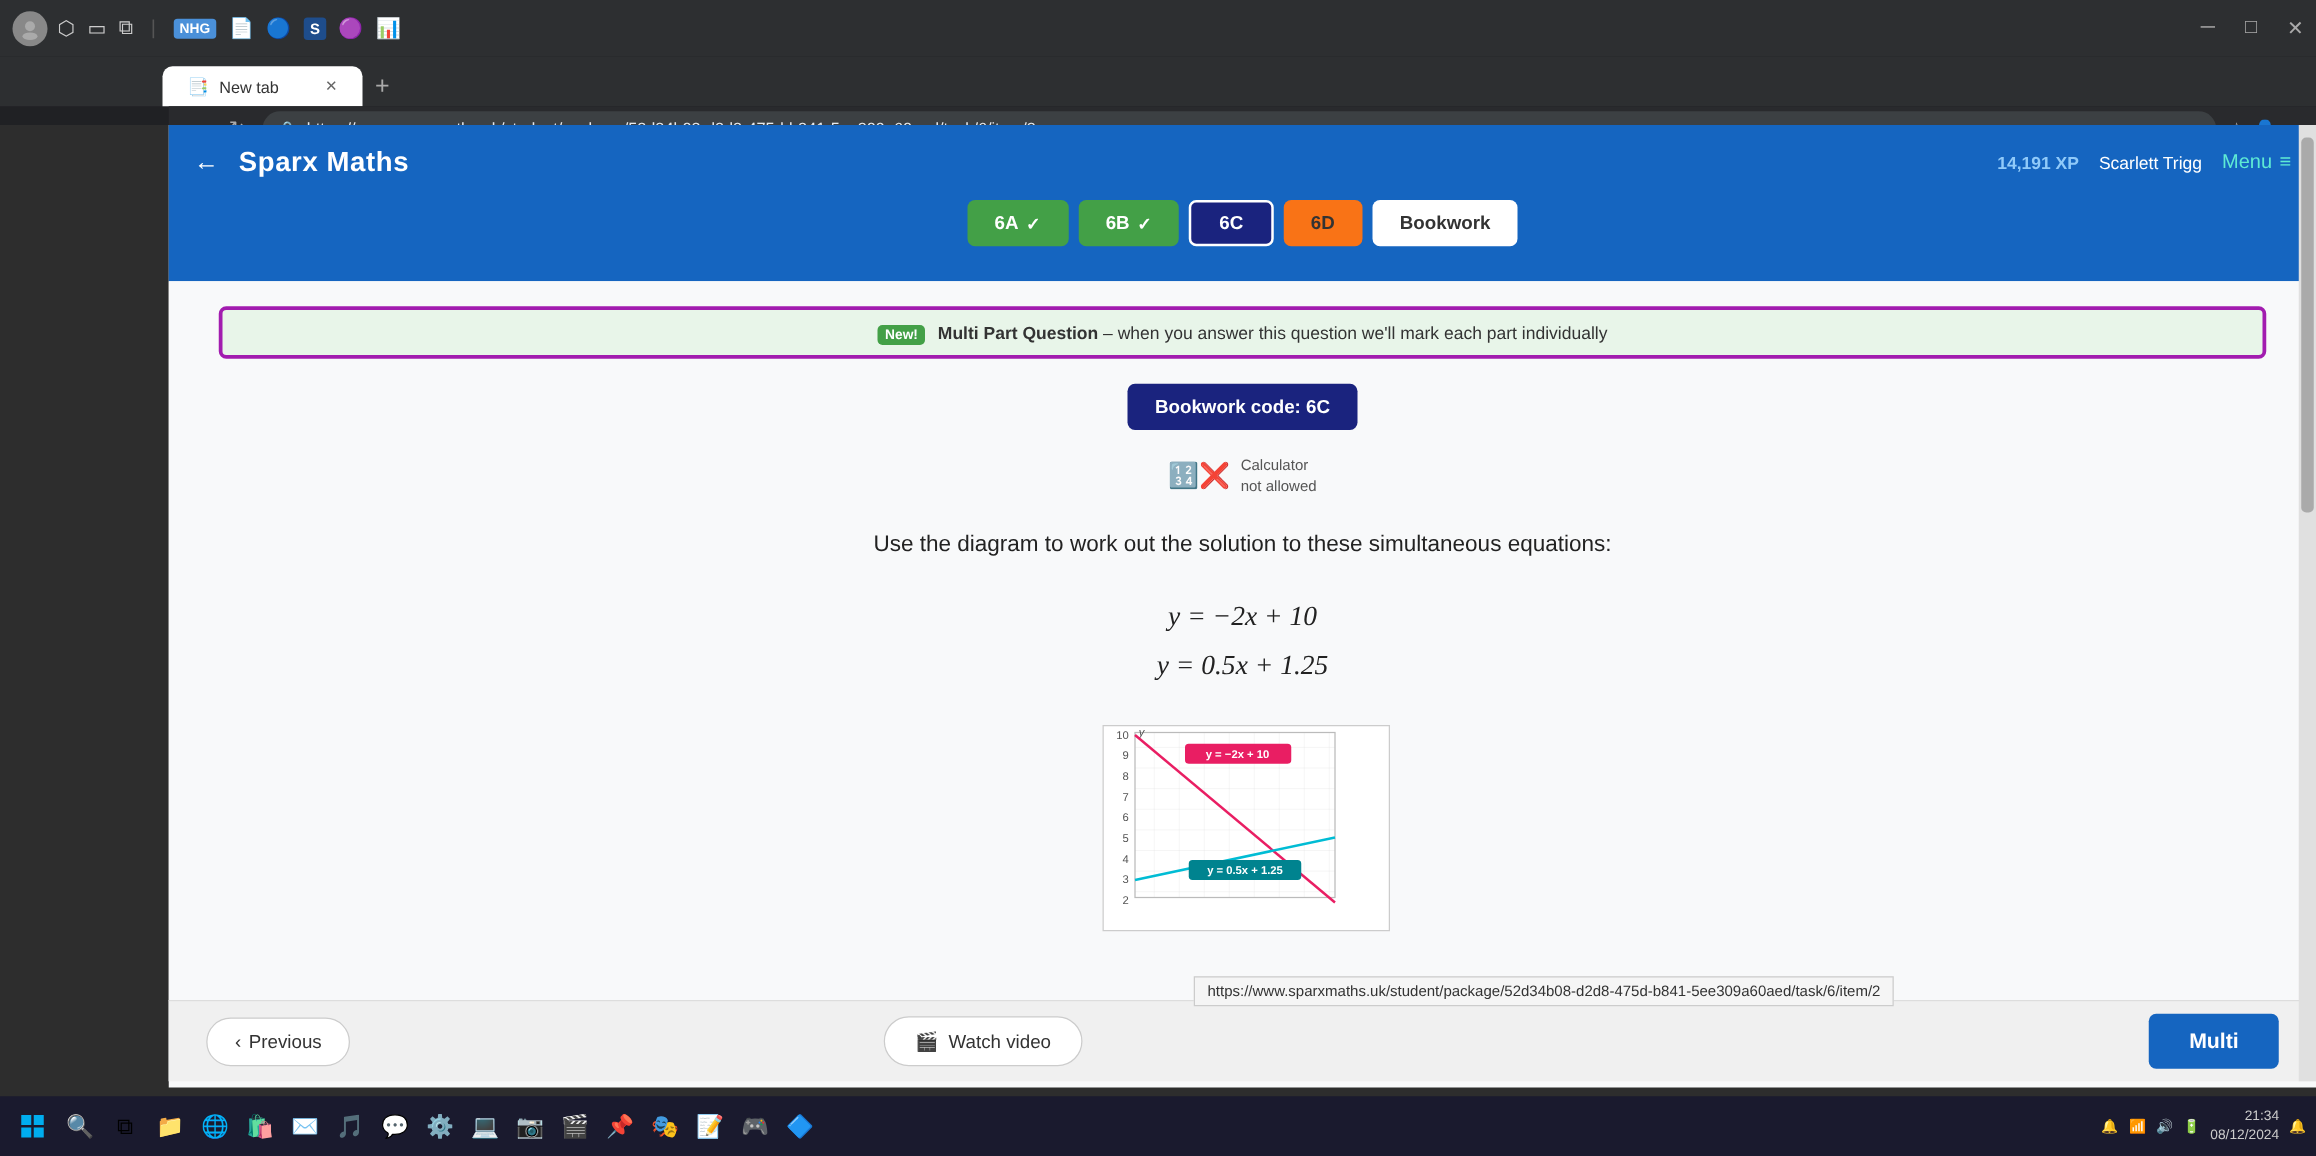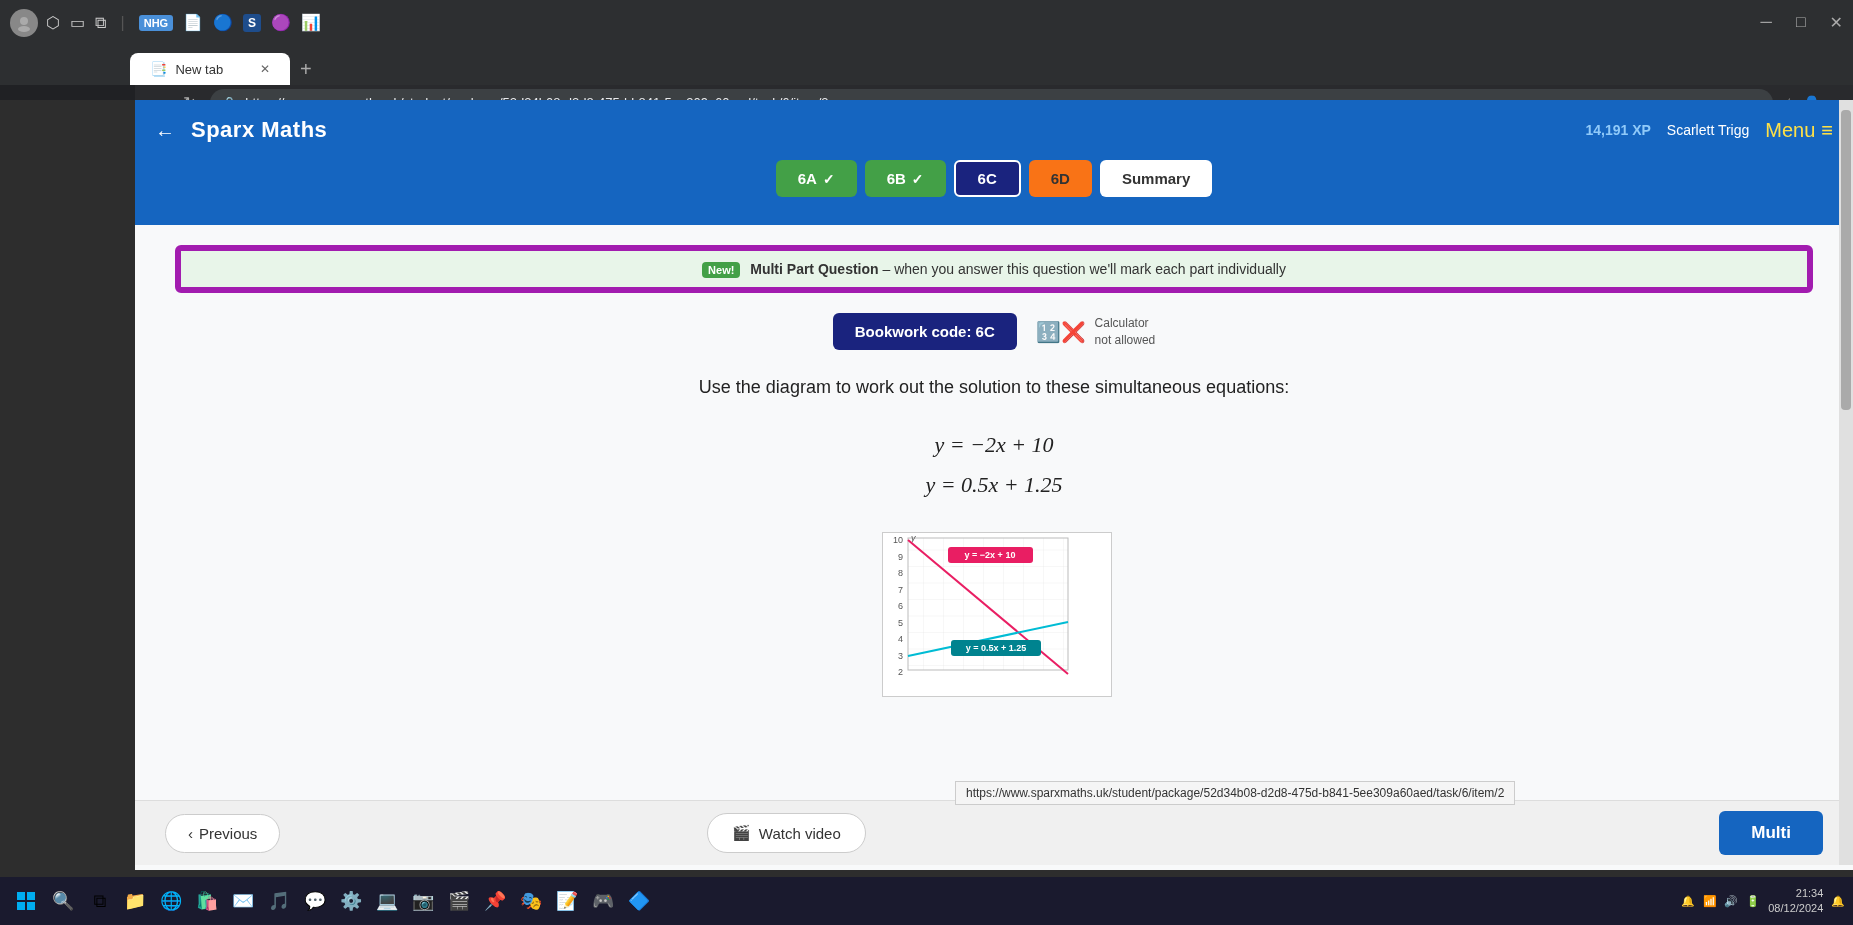--- a/index.html
+++ b/index.html
@@ -23,41 +23,41 @@
     
     .app-container { position: absolute; top: 100px; left: 135px; right: 0; bottom: 60px; background: #fff; }
 
     
     .top-nav { background: #1565c0; height: 60px; display: flex; align-items: center; padding: 0 20px; gap: 16px; position: relative; }
     .back-btn { color: white; font-size: 20px; cursor: pointer; background: none; border: none; }
     .app-logo { color: white; font-size: 22px; font-weight: 700; letter-spacing: 0.5px; }
     .nav-right { margin-left: auto; display: flex; align-items: center; gap: 16px; color: white; font-size: 14px; }
     .xp-badge { color: #90caf9; font-weight: 600; }
     .user-name { color: white; font-weight: 500; }
-    .menu-btn { color: #fde047; font-size: 20px; cursor: pointer; display: flex; align-items: center; gap: 6px; }
+    .menu-btn { color: #5eead4; font-size: 16px; cursor: pointer; display: flex; align-items: center; gap: 6px; }
 
     
     .task-tabs { background: #1565c0; padding: 0 0 28px 0; display: flex; justify-content: center; gap: 8px; }
     .task-tab { padding: 8px 22px; border-radius: 6px; font-size: 15px; font-weight: 600; cursor: pointer; border: none; display: flex; align-items: center; gap: 6px; }
     .task-tab.completed { background: #43a047; color: white; }
     .task-tab.active { background: #1a237e; color: white; border: 2px solid white; }
     .task-tab.inactive { background: #f97316; color: #333; }
     .task-tab.summary { background: white; color: #333; }
     .check-icon { font-size: 14px; }
 
     
     .content-area { background: #f8f9fa; padding: 20px 40px; min-height: calc(100% - 120px); }
 
     
-    .new-badge-bar { background: #e8f5e9; border: 6px solid #a21caf; border-radius: 6px; padding: 10px 20px; margin-bottom: 20px; text-align: center; font-size: 14px; color: #333; }
+    .new-badge-bar { background: #e8f5e9; border: 3px solid #a21caf; border-radius: 6px; padding: 10px 20px; margin-bottom: 20px; text-align: center; font-size: 14px; color: #333; }
     .new-badge { background: #43a047; color: white; font-size: 11px; font-weight: 700; padding: 2px 6px; border-radius: 4px; margin-right: 6px; }
     .multi-part-text { font-weight: 600; }
 
     
-    .bookwork-row { display: flex; justify-content: center; align-items: center; gap: 20px; margin-bottom: 24px; }
+    .bookwork-row { display: flex; justify-content: center; align-items: center; gap: 20px; margin-bottom: 24px; flex-direction: column; }
     .bookwork-code { background: #1a237e; color: white; padding: 10px 22px; border-radius: 6px; font-size: 15px; font-weight: 600; }
     .calculator-info { display: flex; align-items: center; gap: 8px; font-size: 13px; color: #555; }
     .calc-icon { font-size: 20px; color: #e53935; }
     .calc-text { font-size: 12px; line-height: 1.4; text-align: left; }
 
     
     .question-text { text-align: center; font-size: 18px; color: #222; margin-bottom: 24px; line-height: 1.5; }
 
     
     .equations { text-align: center; margin-bottom: 28px; }
@@ -169,21 +169,21 @@
       <span>6B</span>
       <span class="check-icon">✓</span>
     </button>
     <button class="task-tab active">
       <span>6C</span>
     </button>
     <button class="task-tab inactive">
       <span>6D</span>
     </button>
     <button class="task-tab summary">
-      <span>Summary</span>
+      <span>Bookwork</span>
     </button>
   </div>
 
   <div class="content-area">
 
     <div class="new-badge-bar">
       <span class="new-badge">New!</span>
       <span class="multi-part-text">Multi Part Question</span>
       <span>– when you answer this question we'll mark each part individually</span>
     </div>

